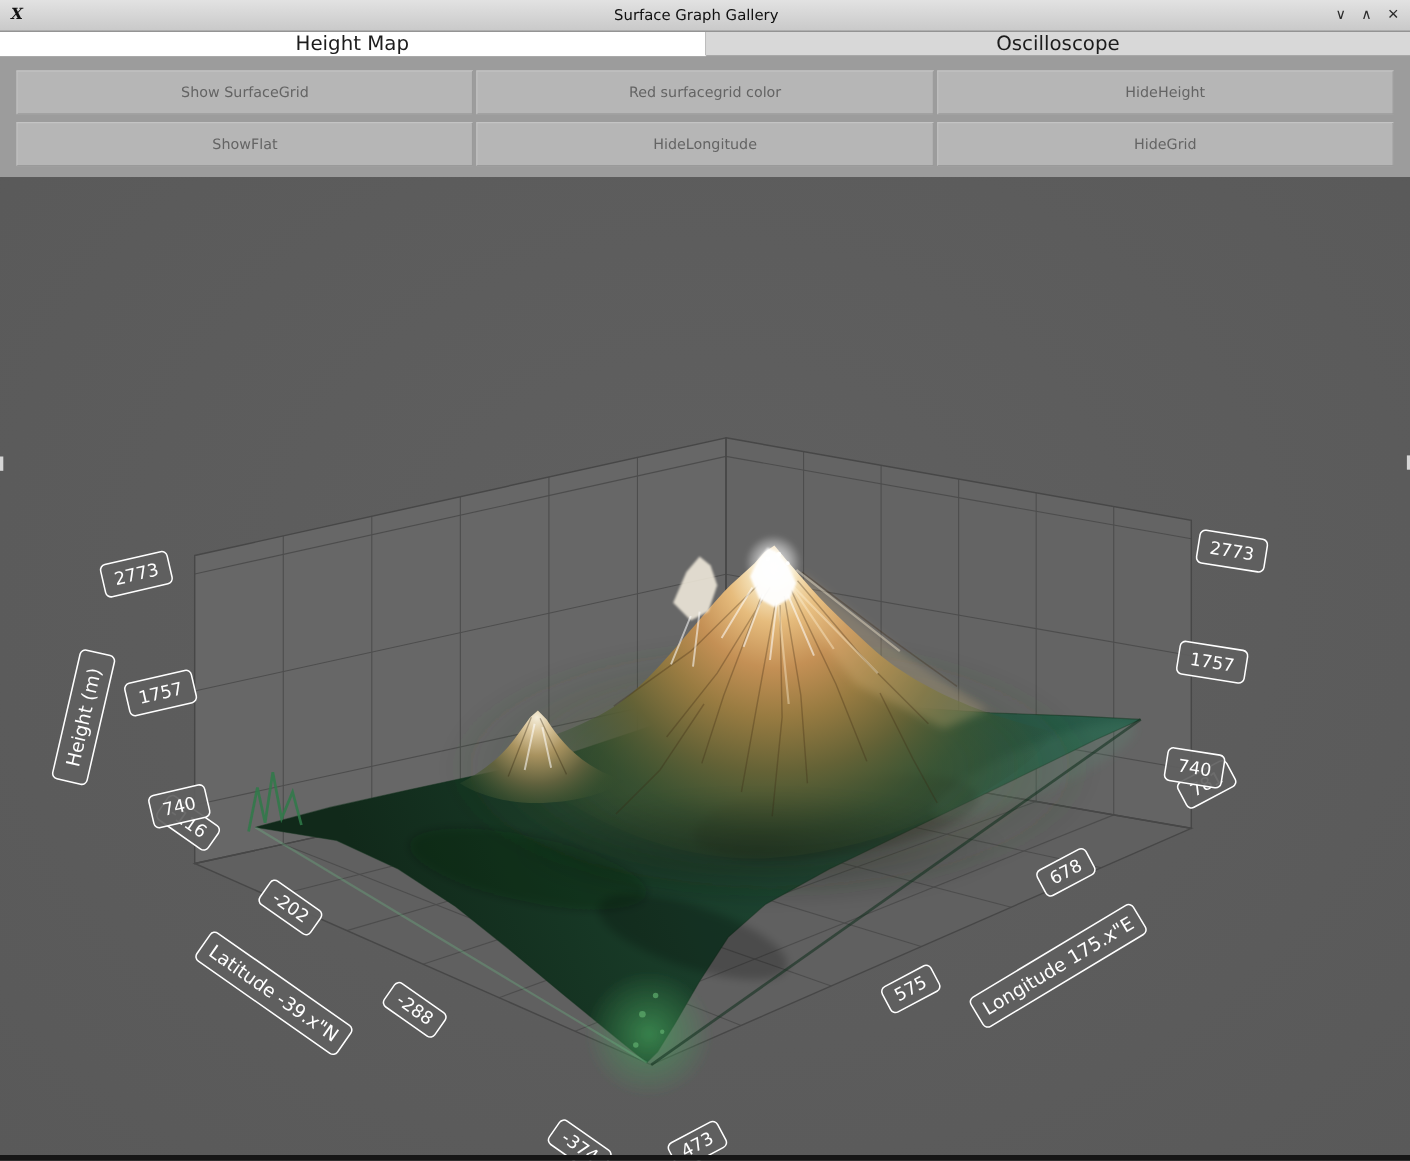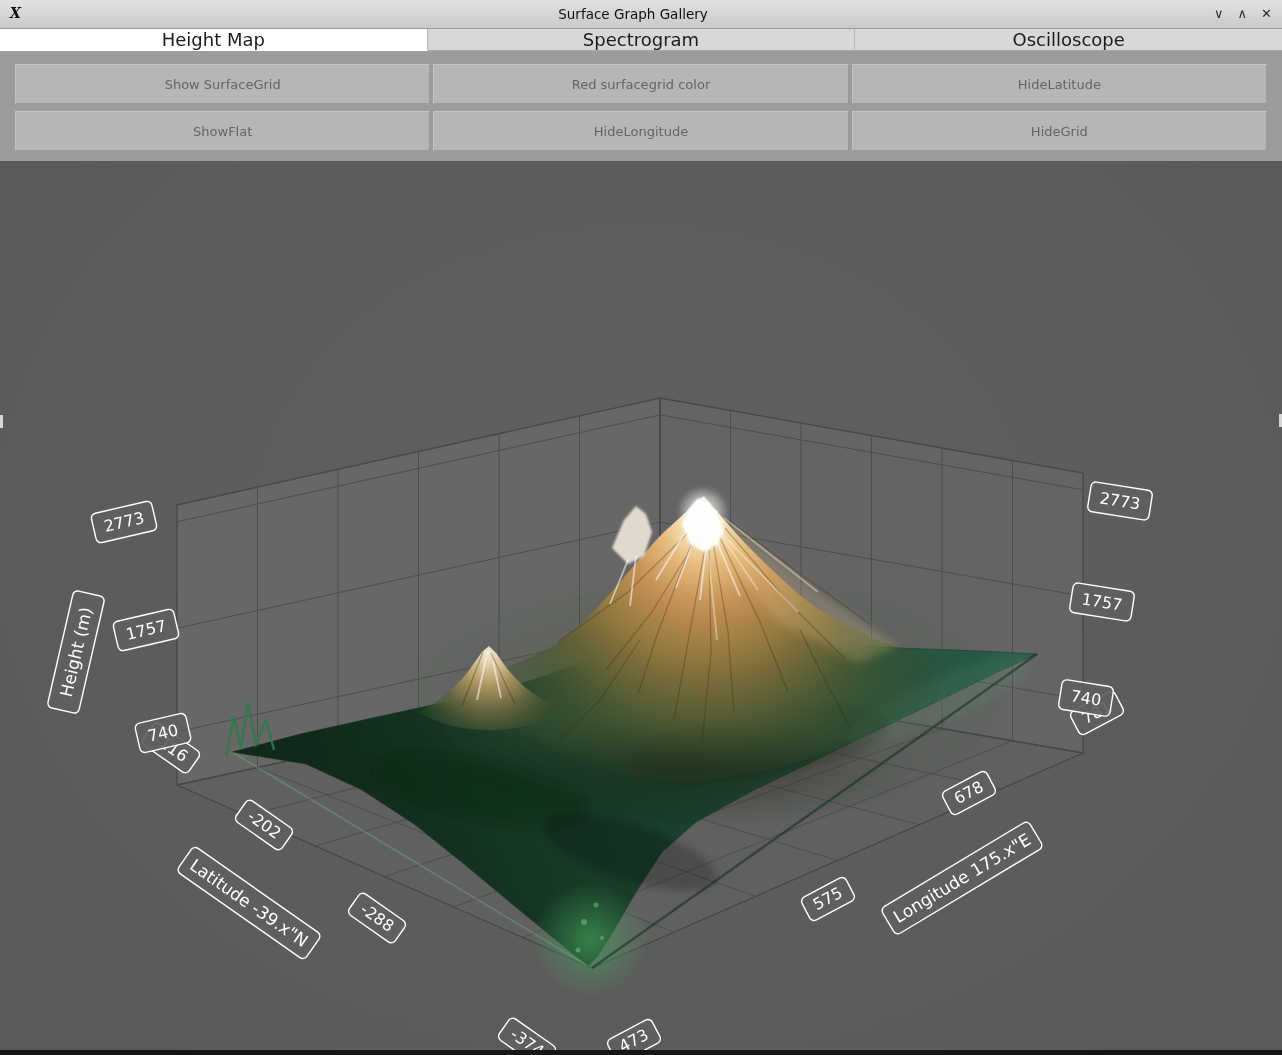--- a/index.html
+++ b/index.html
@@ -60,36 +60,35 @@
     <span class="title">Surface Graph Gallery</span>
     <div class="win-controls">
       <span>∨</span>
       <span>∧</span>
       <span>✕</span>
     </div>
   </div>
 
   <div class="tabbar">
     <div class="tab selected">Height Map</div>
-    <div class="tab">Spectrogram</div>
     <div class="tab">Oscilloscope</div>
   </div>
 
   <div class="toolbar">
     <button class="tb">
       <span>Show Surface</span>
       <span>Grid</span>
     </button>
     <button class="tb">
       <span>Red surface</span>
       <span>grid color</span>
     </button>
     <button class="tb">
       <span>Hide</span>
-      <span>Latitude</span>
+      <span>Height</span>
     </button>
     <button class="tb">
       <span>Show</span>
       <span>Flat</span>
     </button>
     <button class="tb">
       <span>Hide</span>
       <span>Longitude</span>
     </button>
     <button class="tb">

